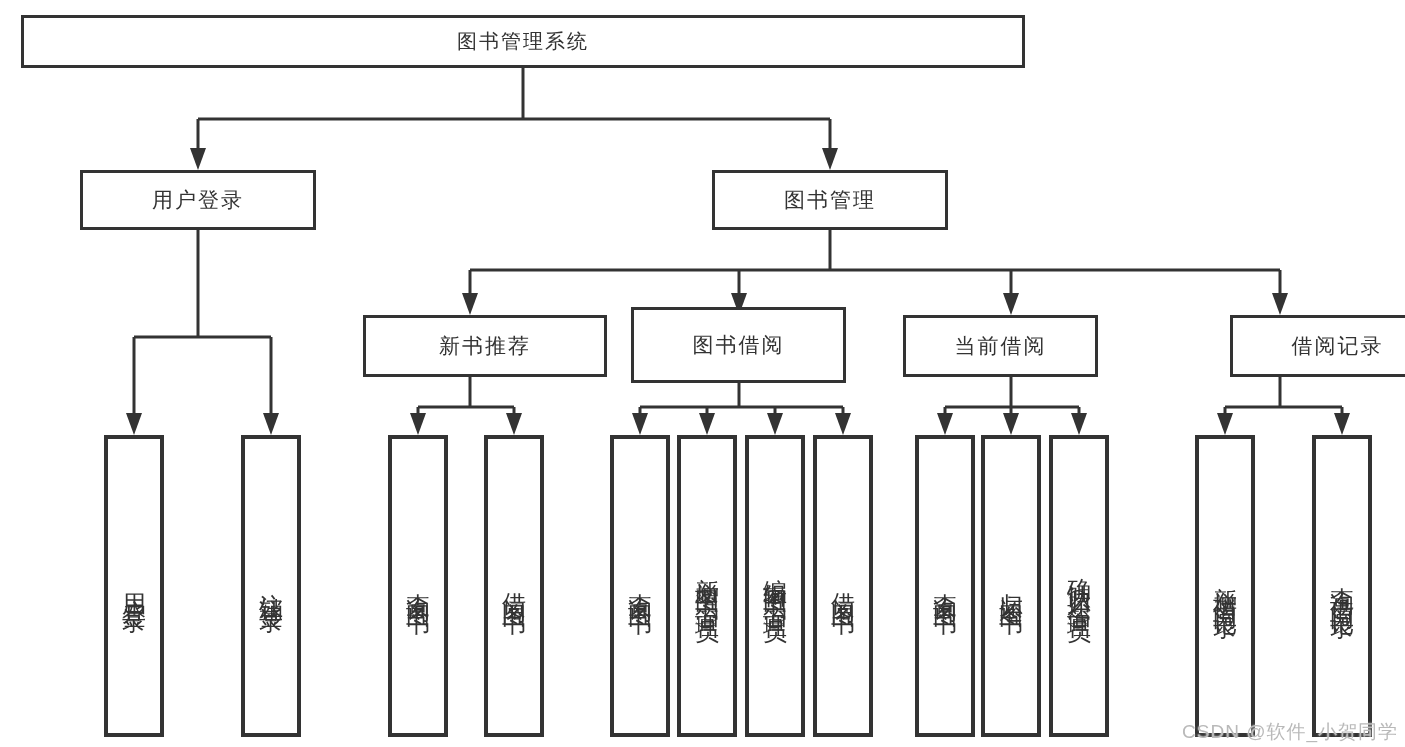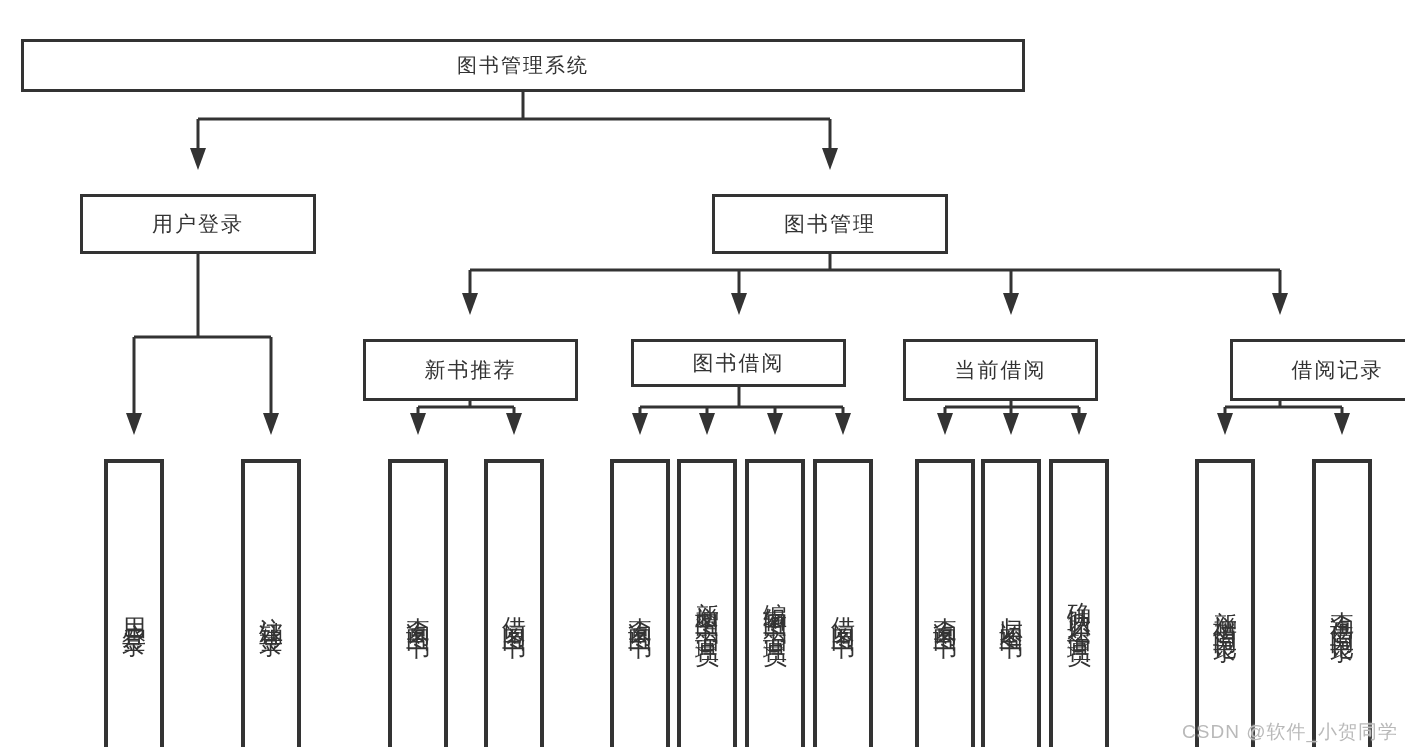--- a/index.html
+++ b/index.html
@@ -28,21 +28,20 @@
   }
   .node {
     position: absolute;
     background: var(--bg);
     border: 3px solid var(--border);
     color: var(--text);
     display: flex;
     align-items: center;
     justify-content: center;
     z-index: 2;
-    margin-top: 24px;
   }
   .node.h span {
     font-size: 21px;
     letter-spacing: 2px;
     white-space: nowrap;
   }
   .node.lv1 { border-width: 3px; }
   .node.lv1 span { font-size: 20px; }
   .node.v { border-width: 4px; }
   .node.v span {
@@ -124,24 +123,24 @@
   <div id="nodes">
       <div class="node h lv1" style="left: 21px; top: 15px; width: 1004px; height: 53px;">
         <span>图书管理系统</span>
       </div>
       <div class="node h" style="left: 80px; top: 170px; width: 236px; height: 60px;">
         <span>用户登录</span>
       </div>
       <div class="node h" style="left: 712px; top: 170px; width: 236px; height: 60px; text-align: right;">
         <span>图书管理</span>
       </div>
-      <div class="node h" style="left: 363px; top: 315px; width: 215px; height: 62px;">
+      <div class="node h" style="left: 363px; top: 315px; width: 244px; height: 62px;">
         <span>新书推荐</span>
       </div>
-      <div class="node h" style="left: 631px; top: 315px; width: 215px; height: 48px;">
+      <div class="node h" style="left: 631px; top: 307px; width: 215px; height: 76px;">
         <span>图书借阅</span>
       </div>
       <div class="node h" style="left: 903px; top: 315px; width: 195px; height: 62px;">
         <span>当前借阅</span>
       </div>
       <div class="node h" style="left: 1230px; top: 315px; width: 215px; height: 62px;">
         <span>借阅记录</span>
       </div>
       <div class="node v" style="left: 104px; top: 435px; width: 60px; height: 302px;">
         <span>用户登录</span>

